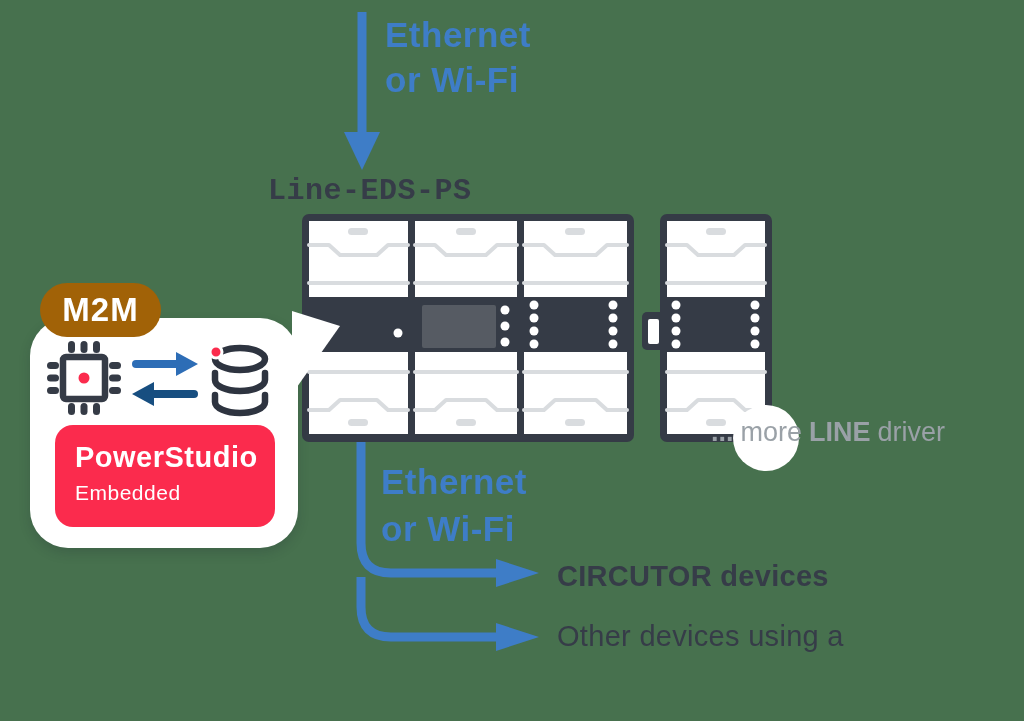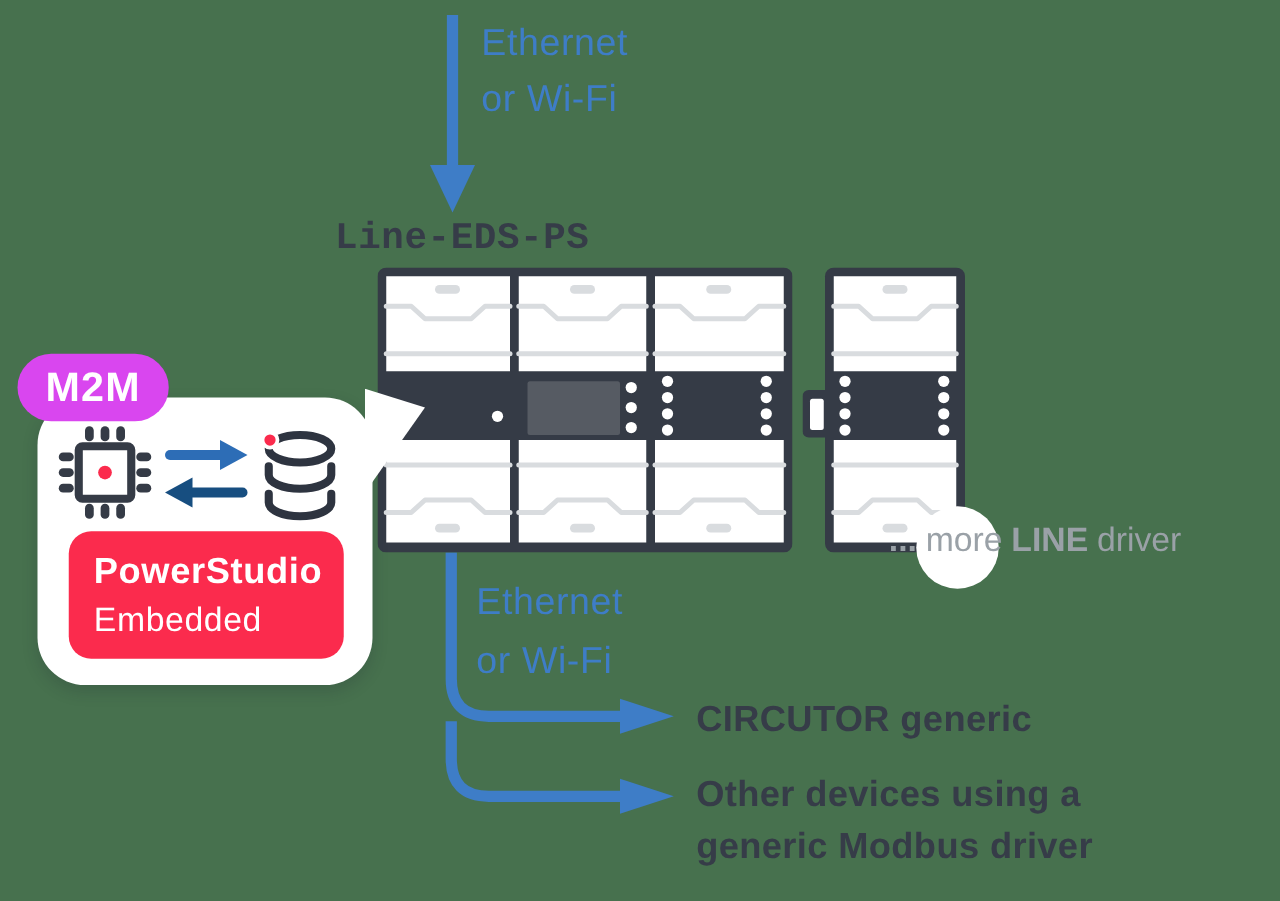--- a/index.html
+++ b/index.html
@@ -7,44 +7,44 @@
     position:relative;width:1024px;height:721px;overflow:hidden;
     background:#47714e;
     font-family:"Liberation Sans","DejaVu Sans",sans-serif;
   }
   .abs{position:absolute;}
   .txt{position:absolute;white-space:nowrap;}
   .blue{color:#3e7dc7;}
   .charcoal{color:#363c48;}
   .grayed{color:#9aa1a7;}
   .bold{font-weight:bold;}
-  .conn-label{font-size:30px;font-weight:normal;line-height:45px;letter-spacing:0.5px;}
+  .conn-label{font-size:35px;font-weight:bold;line-height:45px;letter-spacing:0.5px;}
   .device-label{font-size:30px;font-weight:bold;letter-spacing:0.5px;font-family:Liberation Mono, monospace;}
   .target-label{font-size:29px;letter-spacing:0.3px;line-height:41px;}
   .more-line{font-size:27px;display:flex;align-items:baseline;gap:7px;}
   
   .bubble{
     position:absolute;left:30px;top:318px;width:268px;height:230px;
     background:#ffffff;border-radius:38px;z-index:30;
     box-shadow:0 5px 12px rgba(30,40,50,0.20);
   }
   .bubble-pointer{position:absolute;left:292px;top:311px;z-index:31;}
   .m2m-pill{
-    position:absolute;left:14px;top:283px;width:121px;height:54px;
-    background:#d946ef;border-radius:28px;z-index:40;
+    position:absolute;left:40px;top:283px;width:121px;height:54px;
+    background:#a16207;border-radius:28px;z-index:40;
     display:flex;align-items:center;justify-content:center;
     color:#ffffff;font-size:33px;font-weight:bold;letter-spacing:1px;
   }
   .product-box{
     position:absolute;left:25px;top:107px;width:220px;height:102px;
     background:#fb2b4d;border-radius:18px;color:#ffffff;
     padding:16px 0 16px 20px;box-sizing:border-box;
   }
   .product-box .l1{font-size:29px;font-weight:bold;letter-spacing:0.5px;}
-  .product-box .l2{font-size:27px;margin-top:7px;letter-spacing:0.5px;}
+  .product-box .l2{font-size:21px;margin-top:7px;letter-spacing:0.5px;}
   .white-blob{
     position:absolute;left:733px;top:405px;width:66px;height:66px;
     background:#ffffff;border-radius:50%;z-index:12;
   }
   .z-conn{z-index:5;} .z-dev{z-index:10;} .z-txt{z-index:15;}
 </style>
 </head>
 <body>
 
 <div id="canvas">
@@ -150,24 +150,23 @@
     <polygon points="156,119 199,133 156,147" fill="#3e7dc7"></polygon>
     <path d="M21,137 V167 Q21,197 51,197 H158" stroke="#3e7dc7" stroke-width="9" fill="none"></path>
     <polygon points="156,183 199,197 156,211" fill="#3e7dc7"></polygon>
   </svg>
 
   <div class="txt blue conn-label z-txt" style="left:381px;top:458px;line-height:47px">
     <div>Ethernet</div>
     <div>or Wi-Fi</div>
   </div>
 
-  <div class="txt charcoal target-label bold z-txt" style="left:557px;top:556px">CIRCUTOR generic</div>
-  <div class="txt charcoal target-label z-txt" style="left:557px;top:616px;font-weight:700">
+  <div class="txt charcoal target-label bold z-txt" style="left:557px;top:556px">CIRCUTOR devices</div>
+  <div class="txt charcoal target-label z-txt" style="left:557px;top:616px;font-weight:400">
     <div>Other devices using a</div>
-    <div>generic Modbus driver</div>
   </div>
 
   <svg class="bubble-pointer" width="48" height="83" viewBox="0 0 48 83">
     <polygon points="0,0 48,15 0,83" fill="#ffffff"></polygon>
   </svg>
 
   <div class="bubble">
 
     <svg class="abs" style="left:14px;top:20px" width="80" height="80" viewBox="0 0 80 80">
       <g fill="#353b46">

